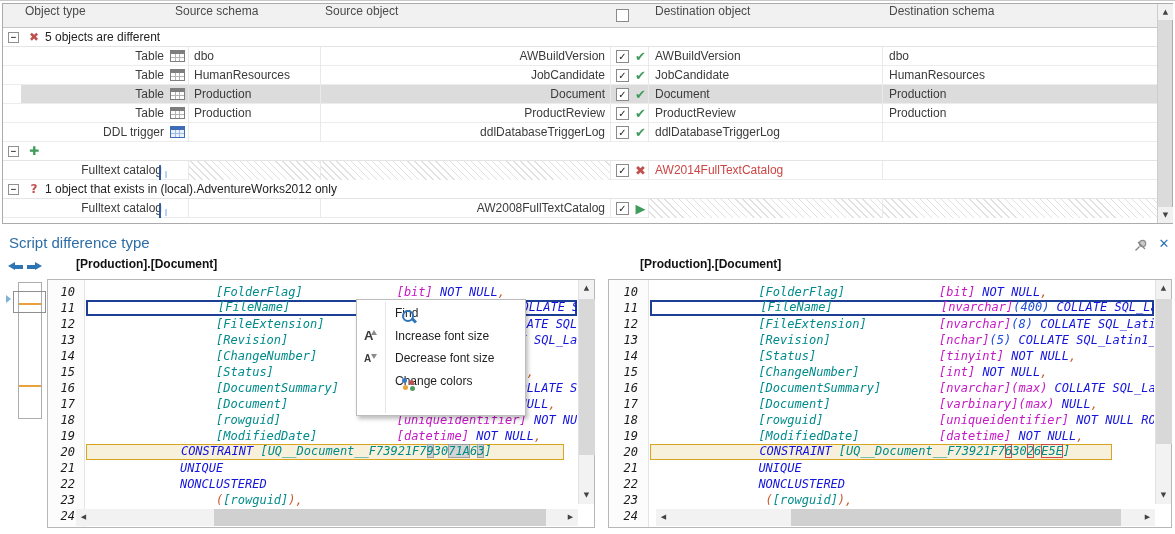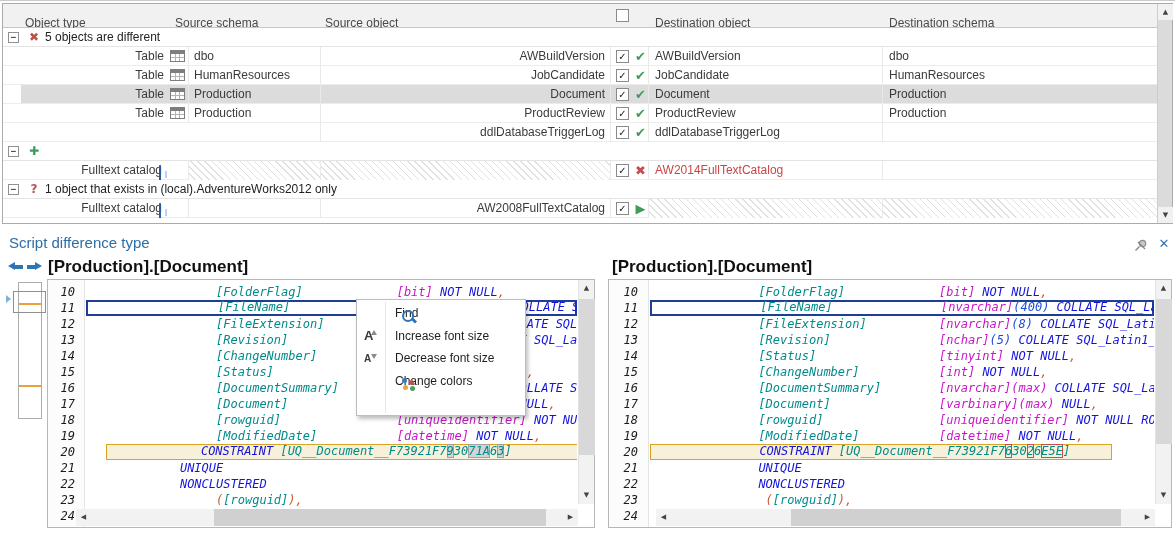--- a/index.html
+++ b/index.html
@@ -4,21 +4,21 @@
 <style>
   * { margin:0; padding:0; box-sizing:border-box; }
   html,body { width:1175px; height:534px; overflow:hidden; background:#fff;
     font-family:"Liberation Sans", sans-serif; }
   #stage { position:relative; width:1175px; height:534px; border-top:1px solid #C9C9C9; }
 
   
   #grid { position:absolute; left:2px; top:2px; width:1171px; height:221px;
           border:1px solid #ABABAB; background:#fff; font-size:12px; color:#3B3B3B; }
   #grid-header { position:relative; height:24px; background:#F1F1F1; border-bottom:1px solid #C6C6C6; }
-  .hlbl { position:absolute; top:12px; color:#4A4A4A; }
+  .hlbl { position:absolute; top:0; color:#4A4A4A; }
   #grid-body { position:relative; }
   .grow { position:relative; height:19px; border-bottom:1px solid #ECECEC; background:#fff; }
   .grow.sel { background:linear-gradient(90deg,#fff 0 18px,#DCDCDC 18px); }
   .grow.group { border-bottom:1px solid #E4E4E4; }
   .cell { position:absolute; top:0; height:19px; line-height:18px; overflow:hidden; }
   .b { border-right:1px solid #E9E9E9; }
   .c-type   { left:18px;  width:168px; text-align:right; padding-right:24px; }
   .c-sschema{ left:186px; width:132px; padding-left:5px; }
   .c-sobject{ left:318px; width:290px; text-align:right; padding-right:5px; }
   .c-chk    { left:608px; width:38px; }
@@ -59,21 +59,21 @@
   #pin-btn { position:absolute; left:1133px; top:237px; width:16px; height:16px; }
   #close-btn { position:absolute; left:1156px; top:235px; width:16px; height:16px;
                font:bold 13px/16px "DejaVu Sans",sans-serif; color:#2E75B6; text-align:center; }
   .navarr { position:absolute; top:261px; width:15px; height:9px; }
   .navarr .shaft { position:absolute; top:2.5px; width:9px; height:4px; background:#2E75B6; }
   .navarr .head { position:absolute; top:0; width:0; height:0; border-top:4.5px solid transparent; border-bottom:4.5px solid transparent; }
   #arrow-left { left:8px; }  #arrow-left .shaft { right:0; }
   #arrow-left .head { left:0; border-right:7px solid #2E75B6; }
   #arrow-right { left:27px; } #arrow-right .shaft { left:0; }
   #arrow-right .head { right:0; border-left:7px solid #2E75B6; }
-  .pnl-label { position:absolute; top:256px; font-size:17px; font-weight:bold; color:#111; }
+  .pnl-label { position:absolute; top:256px; font-size:12px; font-weight:bold; color:#111;margin-left:28px; }
   #lbl-left { left:48px; } #lbl-right { left:612px; }
 
   
   #dmap { position:absolute; left:18px; top:281px; width:24px; height:137px; border:1px solid #ACACAC; background:#fff; }
   #dmap-view { position:absolute; left:13px; top:290px; width:33px; height:22px; border:1px solid #8F8F8F; }
   .dmark { position:absolute; left:19px; width:22px; height:2px; background:#E8A13C; }
   #dmap-tri { position:absolute; left:6px; top:294px; width:0; height:0;
               border-top:4px solid transparent; border-bottom:4px solid transparent; border-left:5px solid #7EB2D8; }
 
   
@@ -84,21 +84,21 @@
             padding-top:4px; font:12px/16px "DejaVu Sans Mono",monospace; color:#1A1A1A; text-align:right; }
   #panel-left .gutter { width:37px; padding-right:9px; }
   #panel-right .gutter { width:40px; padding-right:10px; }
   .code { position:absolute; top:0; bottom:0; overflow:hidden; padding-top:4px;
           font:12px/16px "DejaVu Sans Mono",monospace; color:#222; }
   #panel-left .code { left:38px; right:17px; }
   #panel-right .code { left:41px; right:17px; }
   .cl { height:16px; line-height:16px; white-space:pre; position:relative;font-style:italic; }
   .cl.sel { border:2px solid #1C3E94; line-height:11px; }
   .cl.chg { background:#F7F0DA; border:1px solid #D9A521; line-height:13px; }
-  #panel-left  .cl.chg { width:478px;margin-left:20px; }
+  #panel-left  .cl.chg { width:478px; }
   #panel-right .cl.chg { width:462px; }
   .id{color:#008B8B} .ty{color:#C617C6} .kw{color:#1414DC} .nu{color:#1d4ed8} .pu{color:#C75B2B}
   .dfl{color:#008B8B; background:#D4D4D4; box-shadow:inset 0 0 0 1px #A0A0A0;}
   .dfr{color:#008B8B; box-shadow:inset 0 0 0 1px #CF4A4A;}
   
   .vscroll { position:absolute; right:0; top:0; width:16px; height:224px; background:#F2F2F2; border-left:1px solid #E2E2E2; }
   .vthumb { position:absolute; left:0; width:16px; background:#D8D8D8; }
   .hscroll { position:absolute; bottom:1px; height:17px; background:#F2F2F2; }
   .hthumb { position:absolute; top:0; height:17px; background:#D0D0D0; }
   .hbtn { position:absolute; top:0; width:15px; height:17px; font:7px/17px "DejaVu Sans",sans-serif; text-align:center; color:#444; background:#F2F2F2; }
@@ -187,20 +187,21 @@
           <div class="cell c-sschema b">Production</div>
           <div class="cell c-sobject b">ProductReview</div>
           <div class="cell c-chk b">
             <span class="cb">✓</span>
             <span class="sico st-check">✔</span>
           </div>
           <div class="cell c-dobj b">ProductReview</div>
           <div class="cell c-dsch">Production</div>
         </div>
         <div class="grow">
+          <div class="cell c-type b">DDL trigger<span class="oicon icon-trigger"></span></div>
           <div class="cell c-sschema b"></div>
           <div class="cell c-sobject b">ddlDatabaseTriggerLog</div>
           <div class="cell c-chk b">
             <span class="cb">✓</span>
             <span class="sico st-check">✔</span>
           </div>
           <div class="cell c-dobj b">ddlDatabaseTriggerLog</div>
           <div class="cell c-dsch"></div>
         </div>
         <div class="grow group">

